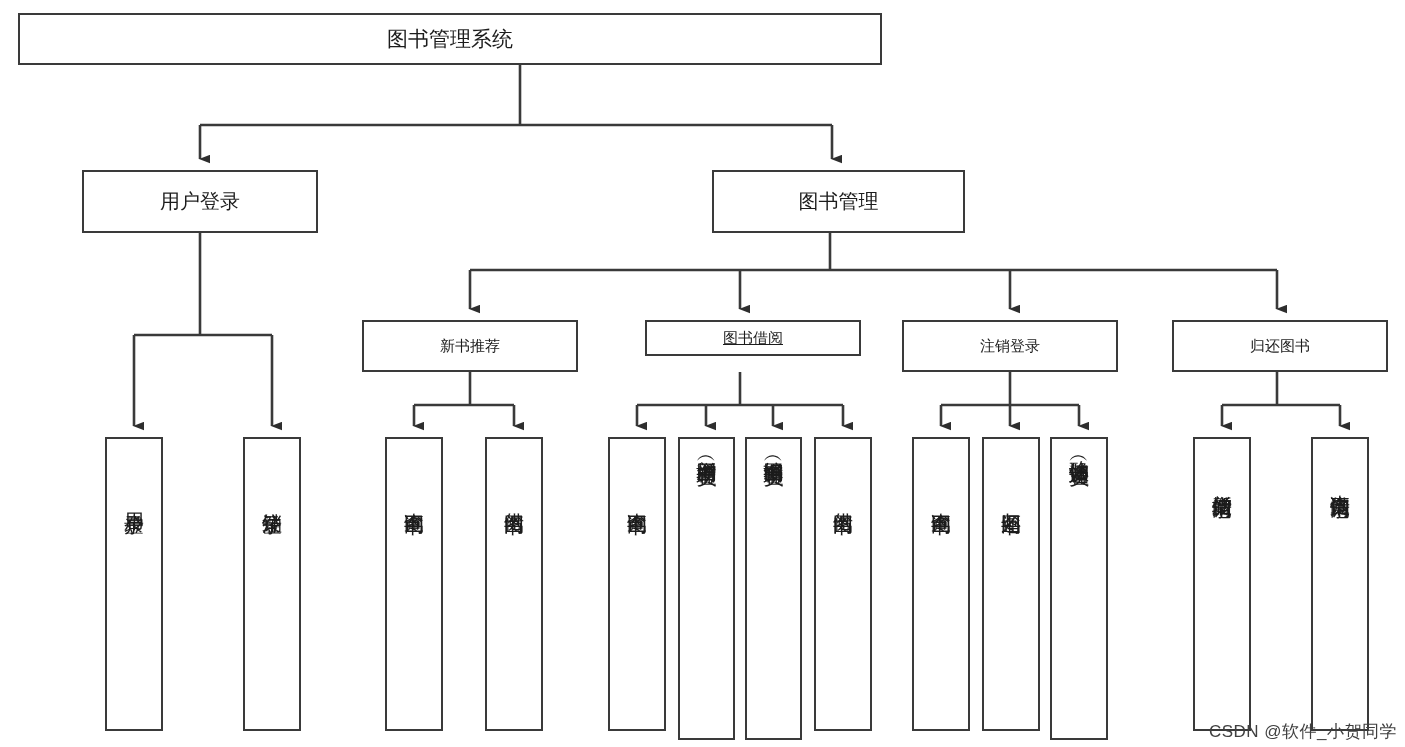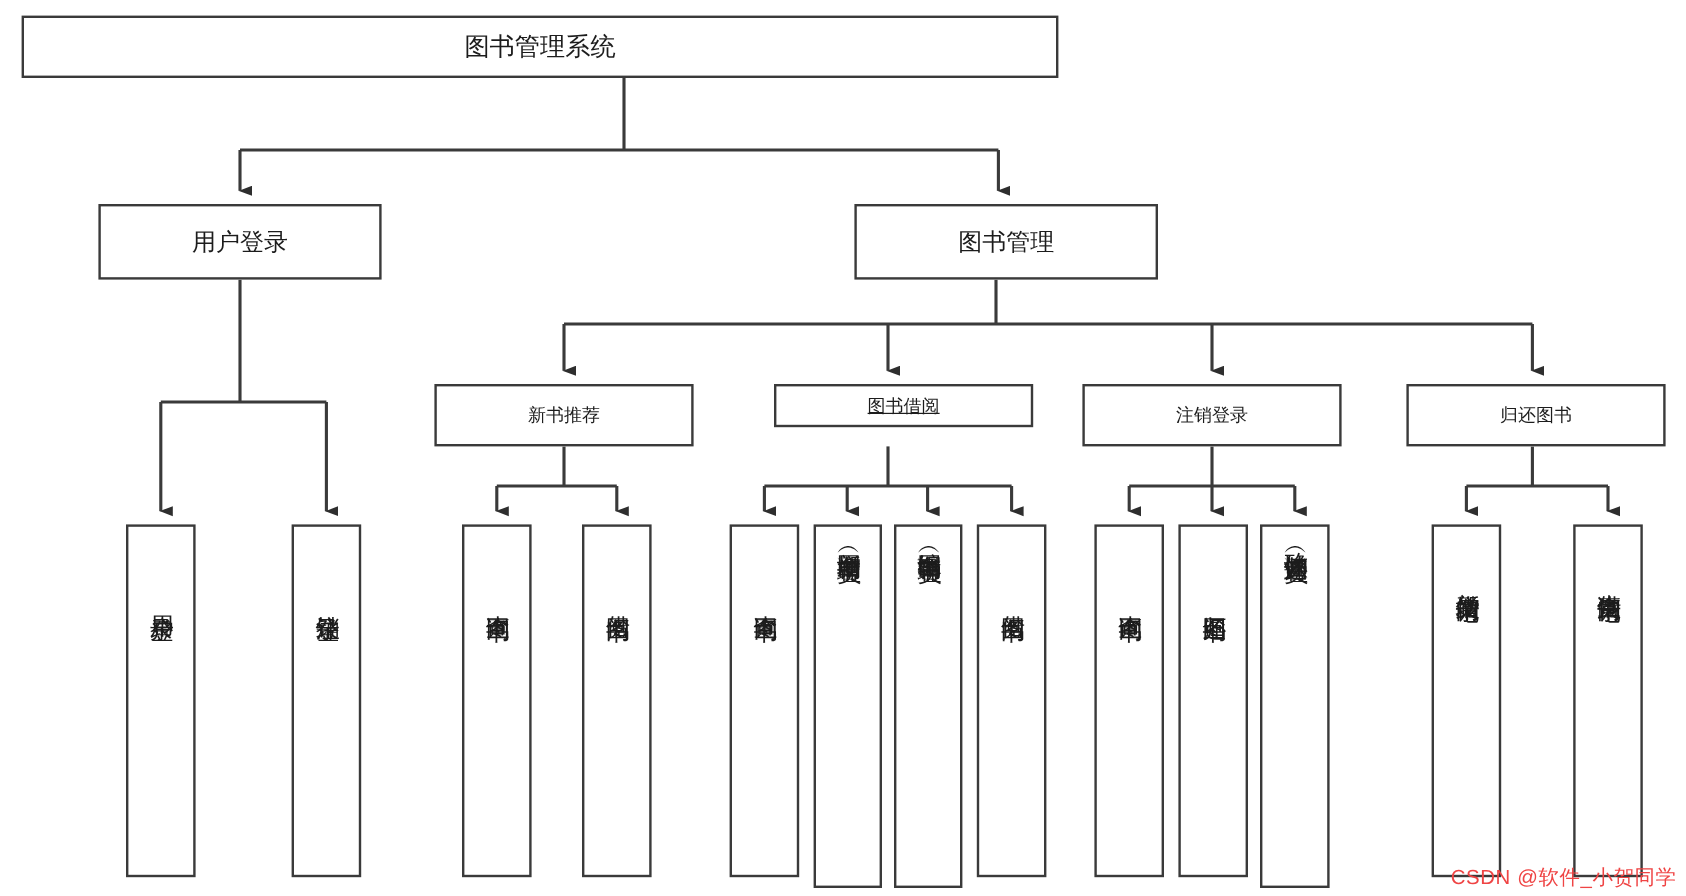--- a/index.html
+++ b/index.html
@@ -42,21 +42,21 @@
     display:block;
   }
   .node.leaf.mid .vtext{margin-top:52px;}
   .node.leaf.mid2 .vtext{margin-top:34px;}
 
   .watermark{
     position:absolute;
     right:8px;
     bottom:4px;
     font-size:17px;
-    color:#ef4444;
+    color:#404040;
     letter-spacing:0.5px;
     white-space:nowrap;
     z-index:5;
   }
 </style>
 </head>
 <body>
 
 <div id="diagram-root">
 

